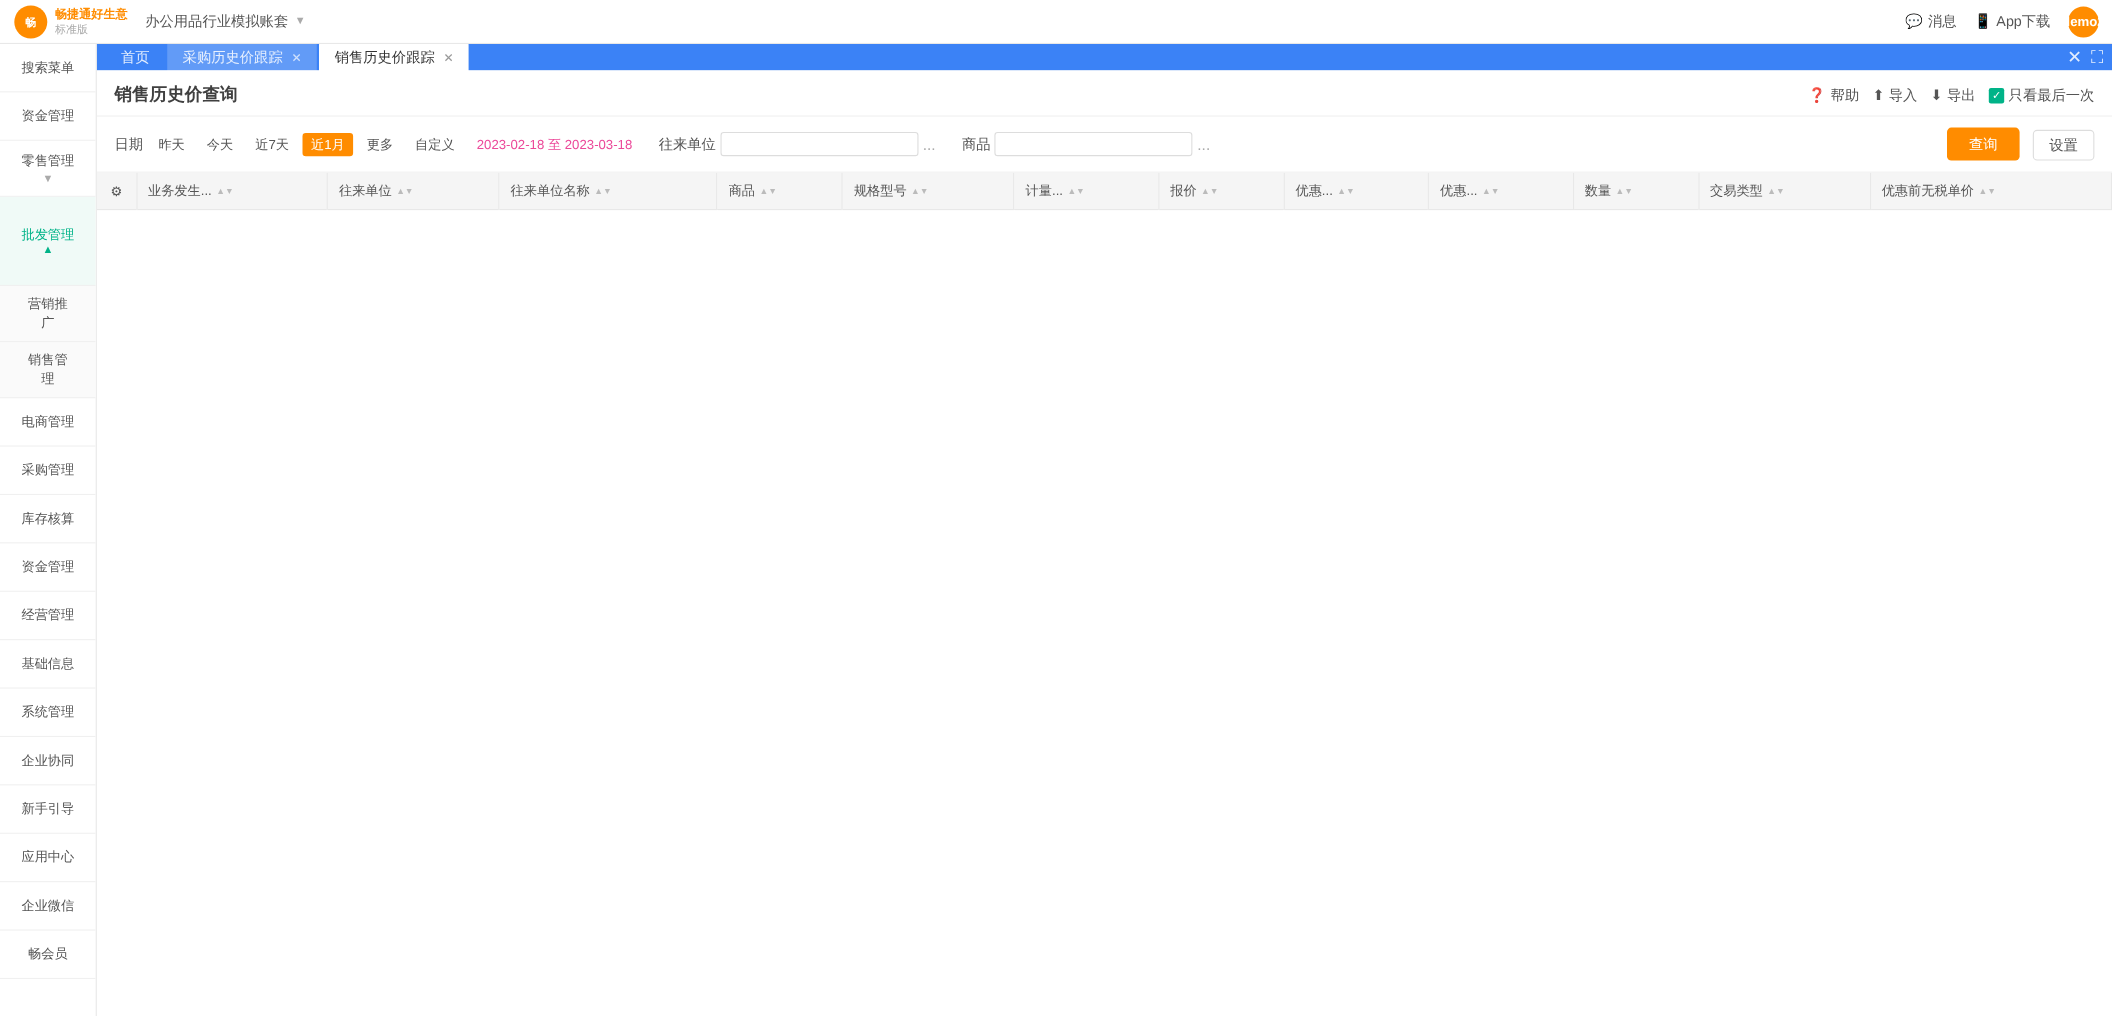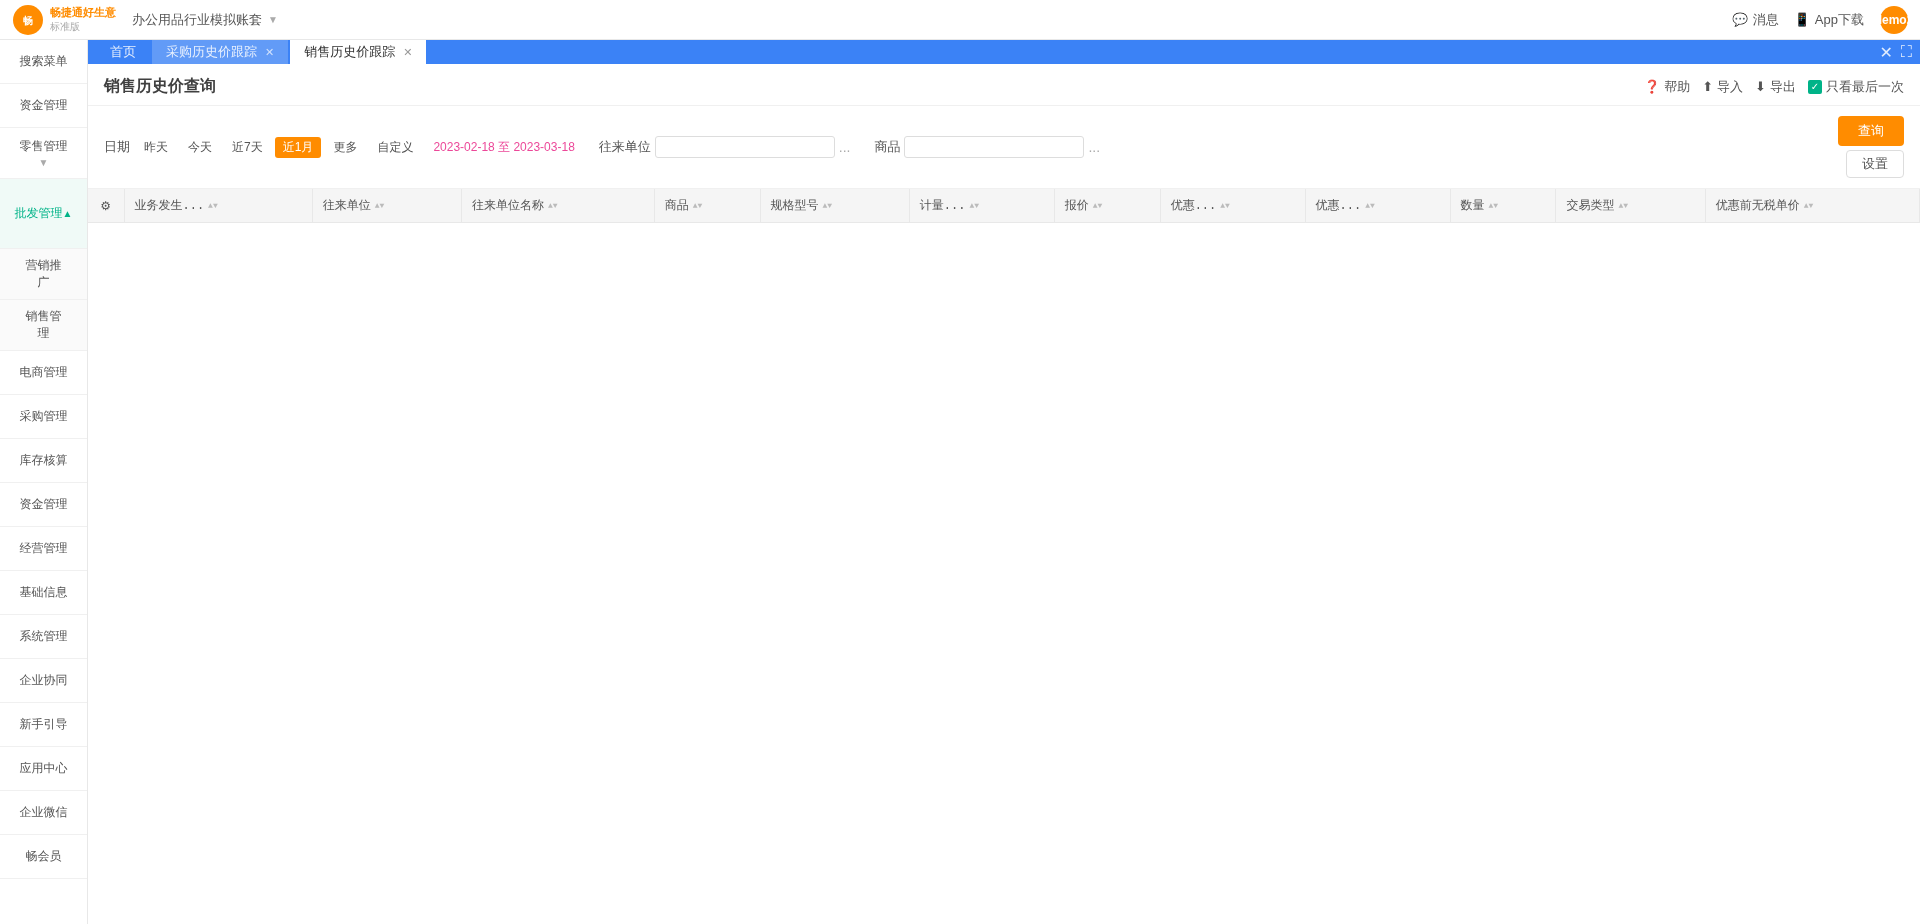--- a/index.html
+++ b/index.html
@@ -80,21 +80,21 @@
       cursor: pointer;
       font-size: 12px;
       color: #555;
       border-bottom: 1px solid #f0f0f0;
       min-height: 44px;
       text-align: center;
       gap: 2px;
     }
     .sidebar-section {
       display: flex;
-      flex-direction: row;
+      flex-direction: column;
       align-items: center;
       justify-content: center;
       padding: 26px 4px;
       cursor: pointer;
       font-size: 12px;
       color: #555;
       border-bottom: 1px solid #f0f0f0;
       min-height: 44px;
       text-align: center;
     }
@@ -305,23 +305,24 @@
       color: #555;
       border: 1px solid #ddd;
       border-radius: 4px;
       padding: 4px 14px;
       font-size: 13px;
       cursor: pointer;
       margin-left: 8px;
     }
     .filter-buttons {
       display: flex;
-      flex-direction: column;
+      flex-direction: row;
       gap: 4px;
       margin-left: auto;
+      align-items: flex-end;
     }
 
     
     .table-wrapper {
       flex: 1;
       overflow: auto;
     }
     table {
       width: 100%;
       border-collapse: collapse;
@@ -338,21 +339,20 @@
       color: #555;
       border-right: 1px solid #e8e8e8;
       white-space: nowrap;
       cursor: pointer;
       user-select: none;
     }
     th .th-inner {
       display: flex;
       align-items: center;
       gap: 4px;
-      font-family: Liberation Mono, monospace;
     }
     th .sort-arrows {
       display: flex;
       flex-direction: column;
       font-size: 8px;
       color: #bbb;
       line-height: 1;
     }
     .th-gear {
       width: 36px;

